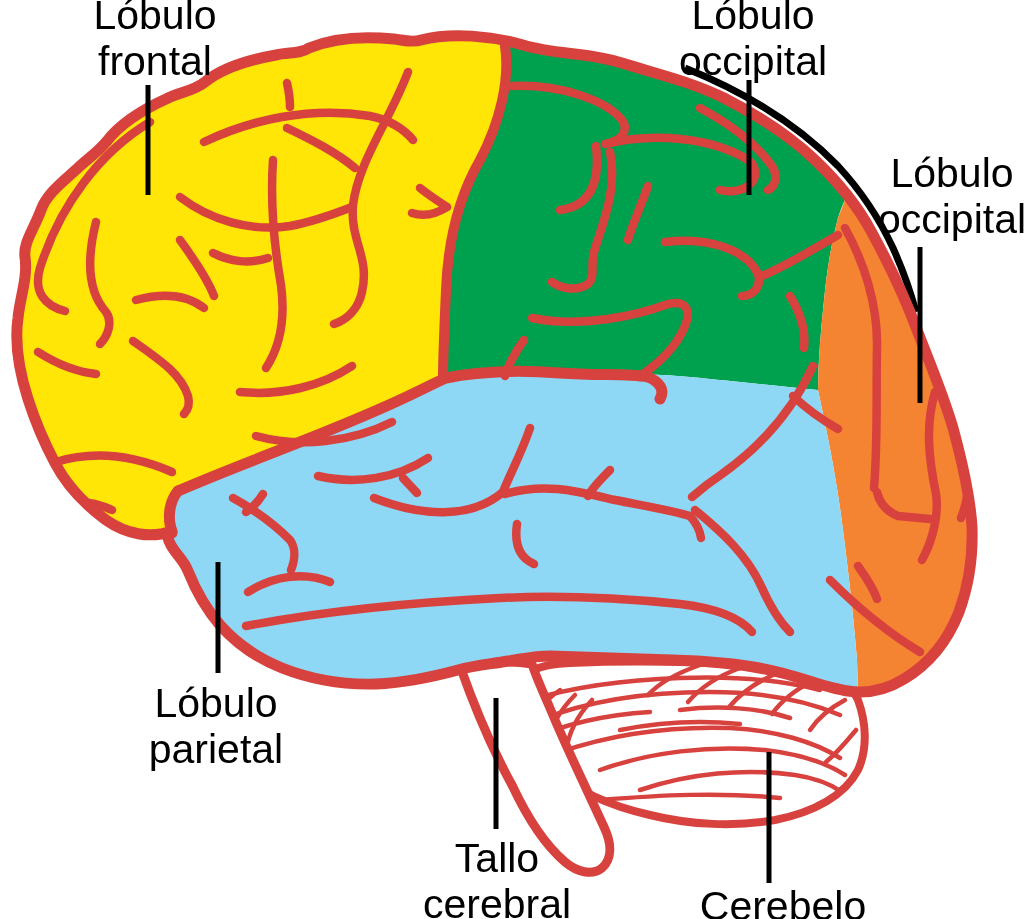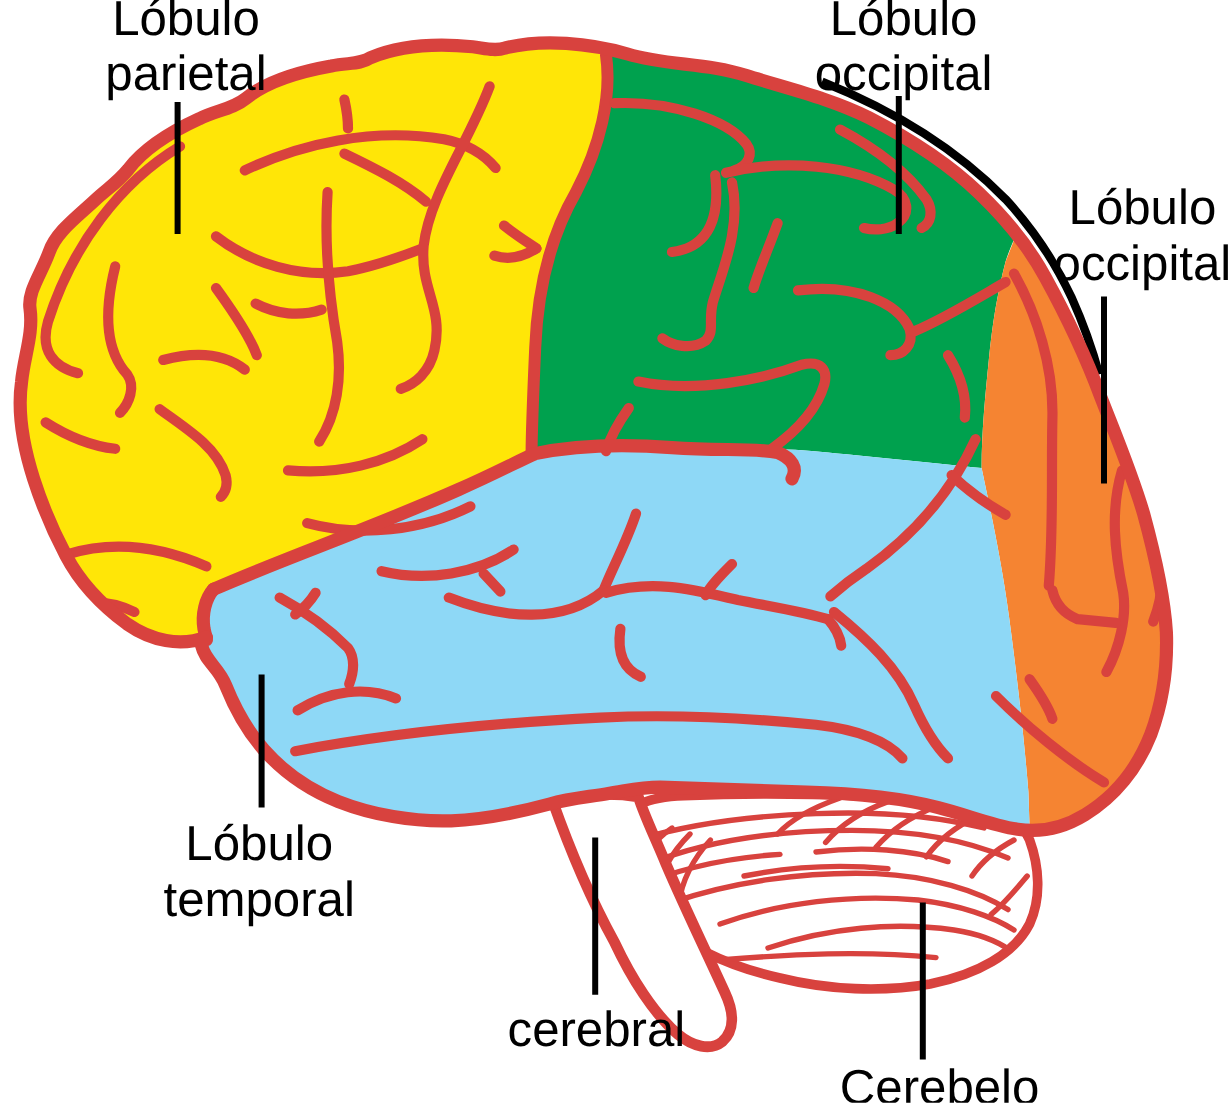--- a/index.html
+++ b/index.html
@@ -178,33 +178,34 @@
     <line x1="749" y1="80" x2="749" y2="195"></line>
     <line x1="920" y1="247" x2="920" y2="403"></line>
     <line x1="218" y1="562" x2="218" y2="673"></line>
     <line x1="496" y1="698" x2="496" y2="829"></line>
     <line x1="769" y1="752" x2="769" y2="883"></line>
   </g>
 </svg>
 
   <div class="label" style="left:25px;top:-8px;width:260px;">
     <span>Lóbulo</span>
+    <span>frontal</span>
+  </div>
+  <div class="label" style="left:623px;top:-8px;width:260px;">
+    <span>Lóbulo</span>
+    <span>occipital</span>
+  </div>
+  <div class="label" style="left:832px;top:150px;width:240px;">
+    <span>Lóbulo</span>
+    <span>occipital</span>
+  </div>
+  <div class="label" style="left:86px;top:680px;width:260px;">
+    <span>Lóbulo</span>
     <span>parietal</span>
   </div>
-  <div class="label" style="left:623px;top:-8px;width:260px;">
-    <span>Lóbulo</span>
-    <span>occipital</span>
-  </div>
-  <div class="label" style="left:832px;top:150px;width:240px;">
-    <span>Lóbulo</span>
-    <span>occipital</span>
-  </div>
-  <div class="label" style="left:86px;top:680px;width:260px;">
-    <span>Lóbulo</span>
-    <span>temporal</span>
-  </div>
   <div class="label" style="left:367px;top:835px;width:260px;">
+    <span>Tallo</span>
     <span>cerebral</span>
   </div>
   <div class="label" style="left:653px;top:883px;width:260px;">
     <span>Cerebelo</span>
   </div>
 </div>
 
 </body></html>

